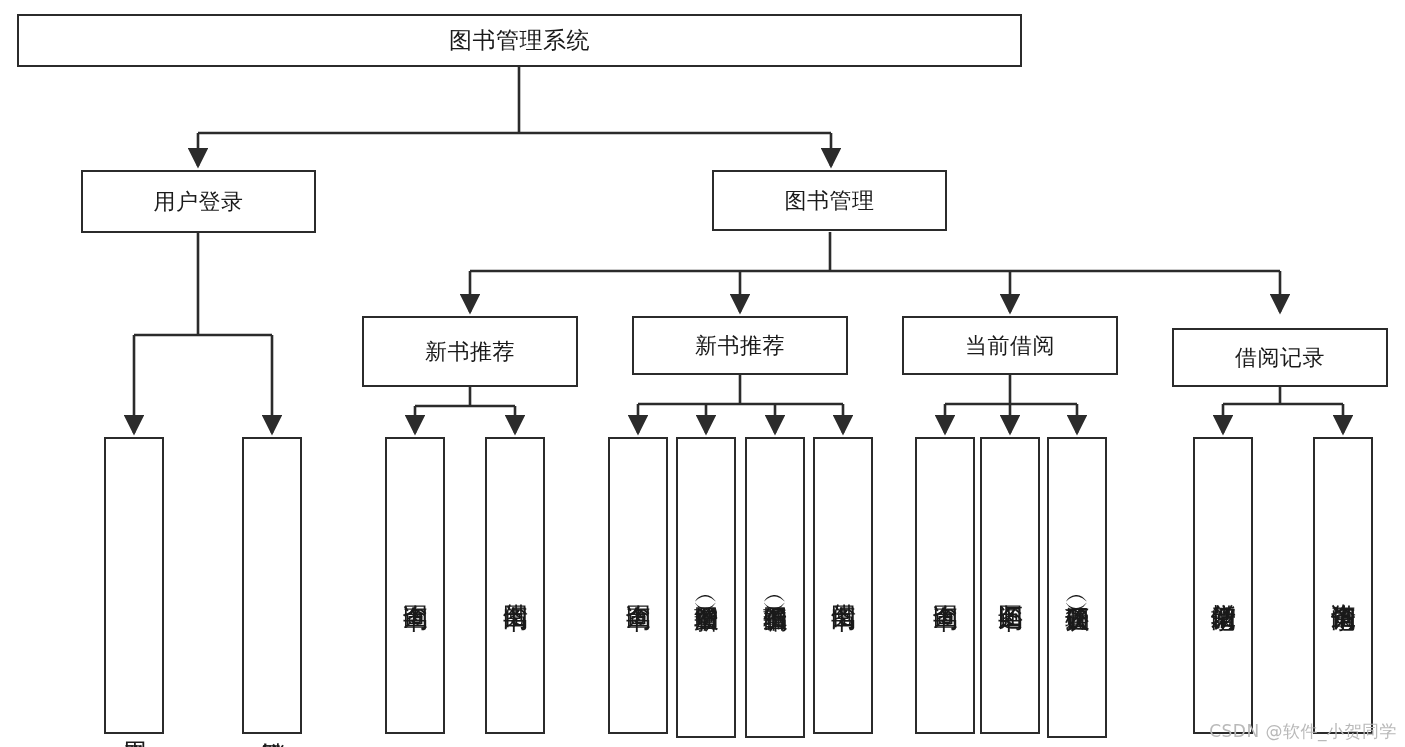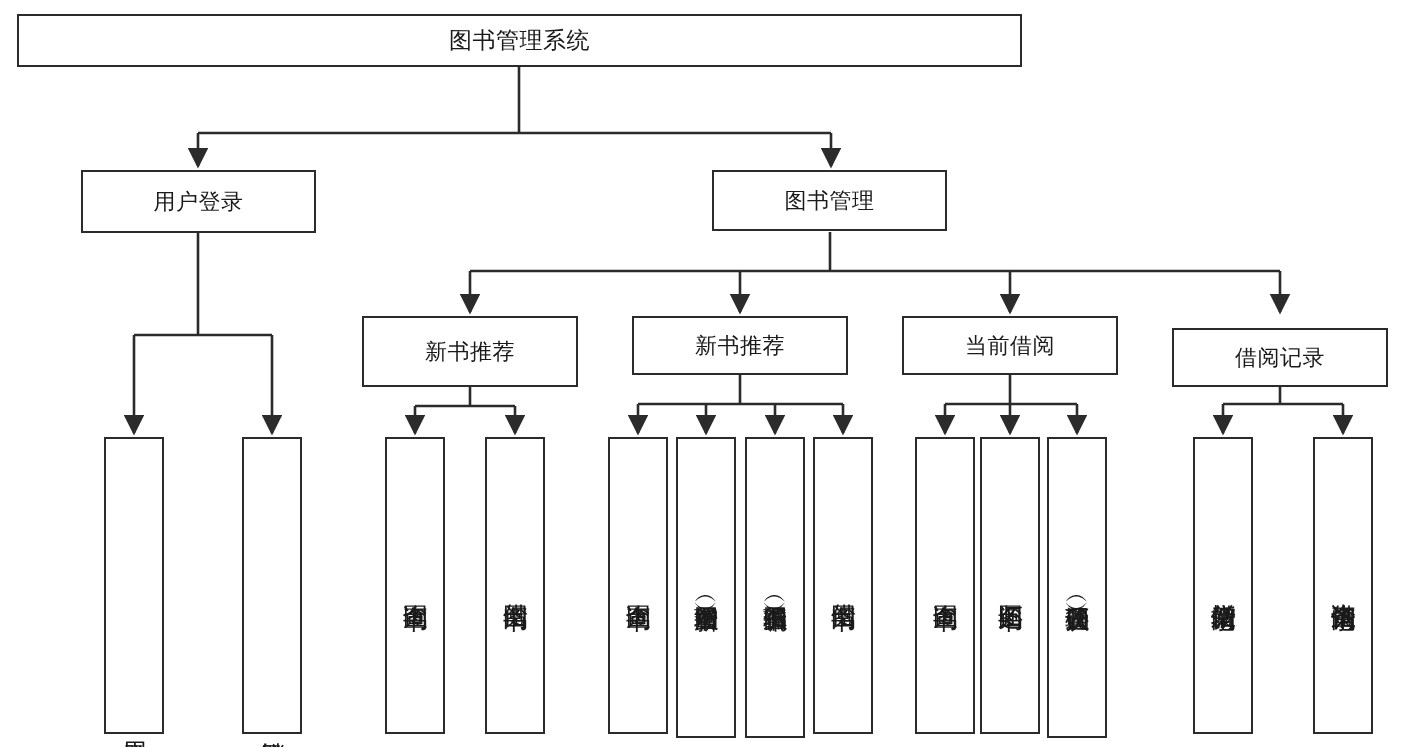--- a/index.html
+++ b/index.html
@@ -197,14 +197,15 @@
     <span class="label">确认归还（管理员）</span>
   </div>
 
   <div class="node v center" style="left:1193px; top:437px; width:60px; height:297px;">
     <span class="label">新增借阅记录</span>
   </div>
   <div class="node v center" style="left:1313px; top:437px; width:60px; height:297px;">
     <span class="label">查询借阅记录</span>
   </div>
 
+  <div id="watermark">CSDN @软件_小贺同学</div>
 
 </div>
 
 </body></html>

